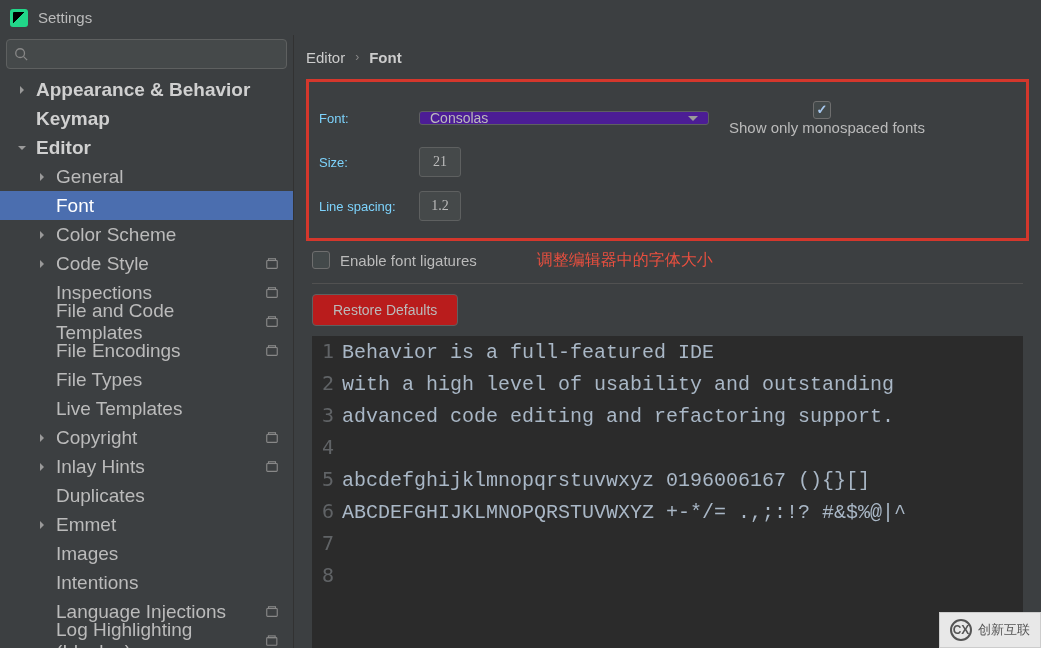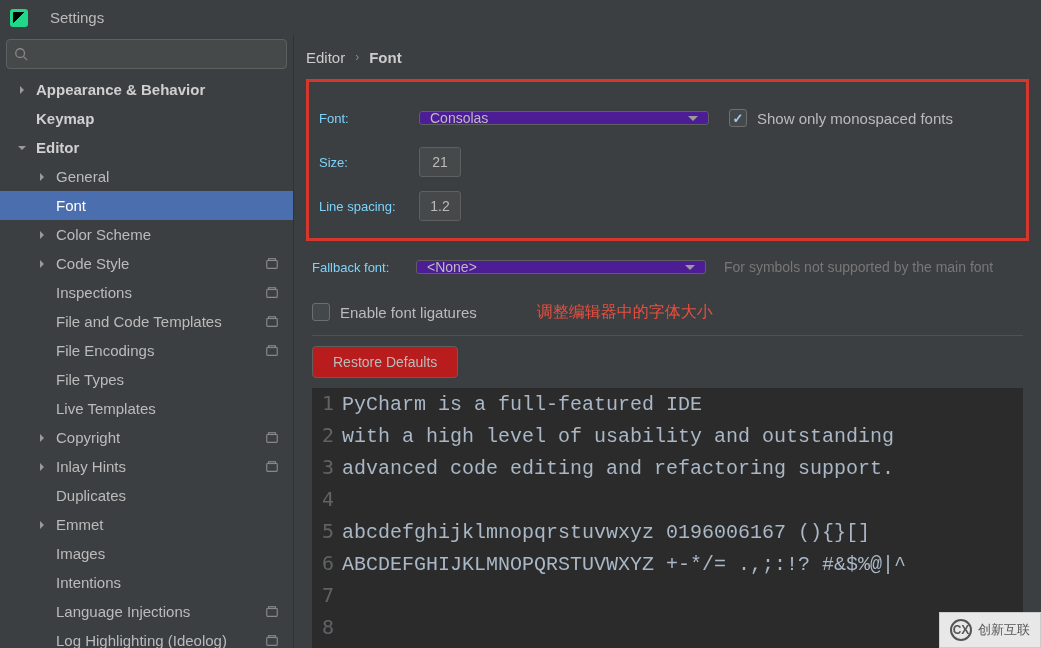--- a/index.html
+++ b/index.html
@@ -11,21 +11,21 @@
   width: 1041px;
   height: 648px;
   overflow: hidden;
   position: relative;
 }
 .titlebar {
   height: 35px;
   display: flex;
   align-items: center;
   padding: 0 10px;
-  gap: 22px;
+  gap: 10px;
   background: #3c3f41;
 }
 .app-icon {
   width: 18px; height: 18px;
   background: #21d789;
   border-radius: 3px;
   position: relative;
 }
 .app-icon::after {
   content: "";
@@ -62,21 +62,21 @@
   stroke: #888;
   fill: none;
 }
 .tree { list-style: none; padding: 2px 0; }
 .tree-item {
   display: flex;
   align-items: center;
   height: 29px;
   padding: 0 8px 0 0;
   cursor: pointer;
-  font-size: 15px;
+  font-size: 19px;
   color: #bbbbbb;
 }
 .tree-item.selected {
   background: #4b6eaf;
   color: #fff;
 }
 .tree-item.bold { font-weight: 600; color: #d0d0d0;}
 .arrow {
   width: 16px;
   margin-left: var(--indent, 14px);
@@ -156,20 +156,21 @@
 .num-input {
   width: 42px;
   height: 30px;
   background: #45494a;
   border: 1px solid #5e6060;
   border-radius: 3px;
   color: #bbb;
   text-align: center;
   font-size: 14px;
   outline: none;
+  font-family: Liberation Serif, serif;
 }
 .chk {
   width: 18px; height: 18px;
   border: 1px solid #6e6e6e;
   border-radius: 3px;
   background: #43494a;
   display: inline-flex;
   align-items: center;
   justify-content: center;
   margin-right: 10px;
@@ -178,20 +179,21 @@
   content: "✓";
   color: #a7c8ee;
   font-size: 13px;
   font-weight: bold;
 }
 .chk-label { font-size: 15px; color: #bbb; }
 .monospaced-row {
   display: flex;
   align-items: center;
   margin-left: 20px;
+  flex-direction: column;
 }
 .outside-highlight {
   padding: 0 18px;
 }
 .fallback-row {
   display: flex;
   align-items: center;
   height: 52px;
 }
 .hint-text {
@@ -456,42 +458,34 @@
         <span class="form-label">Size:</span>
         <input class="num-input" value="21" style="">
       </div>
       <div class="form-row">
         <span class="form-label">Line spacing:</span>
         <input class="num-input" value="1.2" style="">
       </div>
     </div>
 
     <div class="outside-highlight">
-      <div class="fallback-row">
-        <span class="form-label" style="width:104px">Fallback font:</span>
-        <div class="dropdown">
-          <span>&lt;None&gt;</span>
-          <span class="dd-arrow"></span>
-        </div>
-        <span class="hint-text">For symbols not supported by the main font</span>
-      </div>
 
       <div class="ligatures-row">
         <span class="chk"></span>
         <span class="chk-label">Enable font ligatures</span>
         <span class="annotation">调整编辑器中的字体大小</span>
       </div>
 
       <hr class="sep">
 
       <span class="restore-btn">Restore Defaults</span>
     </div>
 
     <div class="preview" id="preview">
-        <div class="preview-line"><span class="gutter">1</span><span>PyCharm is a full-featured IDE</span></div>
+        <div class="preview-line"><span class="gutter">1</span><span>Behavior is a full-featured IDE</span></div>
         <div class="preview-line"><span class="gutter">2</span><span>with a high level of usability and outstanding</span></div>
         <div class="preview-line"><span class="gutter">3</span><span>advanced code editing and refactoring support.</span></div>
         <div class="preview-line"><span class="gutter">4</span><span></span></div>
         <div class="preview-line"><span class="gutter">5</span><span>abcdefghijklmnopqrstuvwxyz 0196006167 (){}[]</span></div>
         <div class="preview-line"><span class="gutter">6</span><span>ABCDEFGHIJKLMNOPQRSTUVWXYZ +-*/= .,;:!? #&amp;$%@|^</span></div>
         <div class="preview-line"><span class="gutter">7</span><span></span></div>
         <div class="preview-line"><span class="gutter">8</span><span></span></div>
       </div>
   </div>
 </div>

